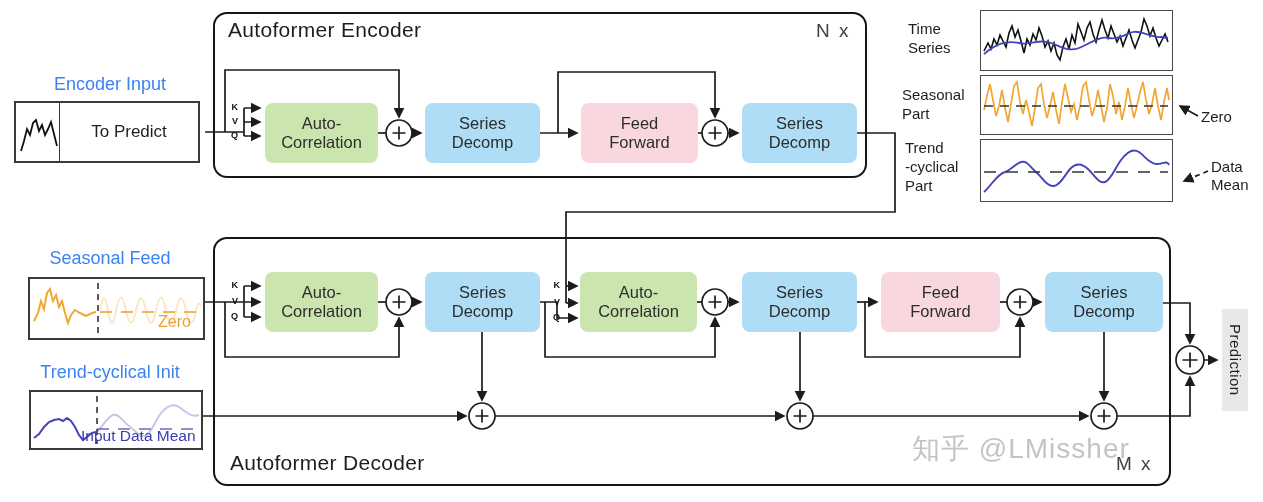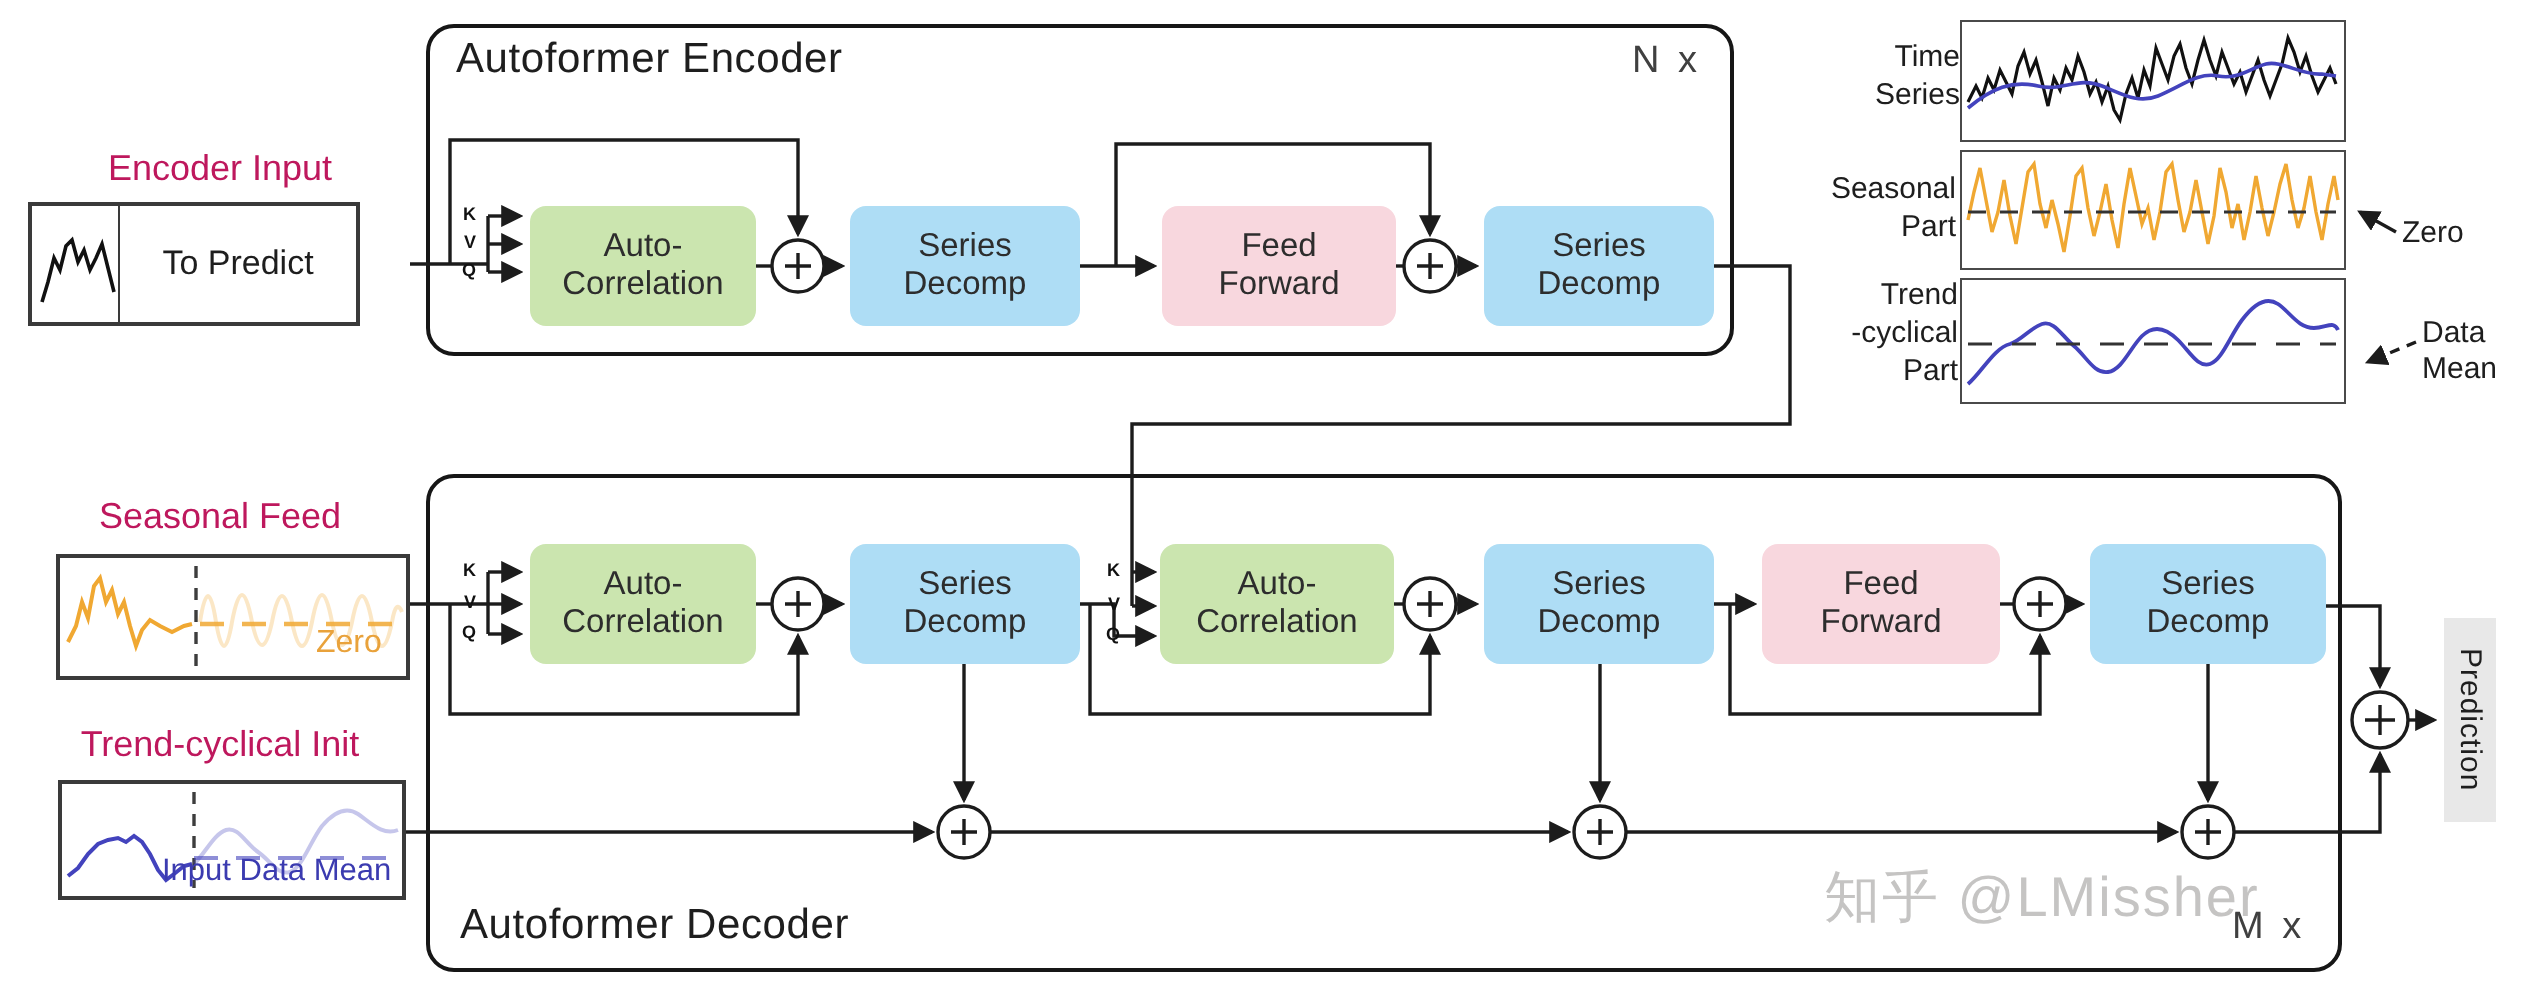--- a/index.html
+++ b/index.html
@@ -17,23 +17,23 @@
   .block{
     position:absolute;border-radius:8px;display:flex;flex-direction:column;
     align-items:center;justify-content:center;font-size:16.5px;line-height:1.15;color:#2d2d2d;
     z-index:3;
   }
   .green{background:#cbe5af;}
   .blue{background:#aeddf5;}
   .pink{background:#f8d7de;}
   .kvq{position:absolute;font-size:9px;font-weight:bold;color:#111;width:14px;text-align:right;z-index:4;}
   .io-box{position:absolute;border:2px solid #3a3a3a;background:#fff;z-index:2;}
-  .io-label{position:absolute;font-size:18px;color:#be185d;text-align:center;z-index:2;}
+  .io-label{position:absolute;font-size:18px;color:#3b82f6;text-align:center;z-index:2;}
   .chart-box{position:absolute;border:1.6px solid #4a4a4a;background:#fff;z-index:2;}
-  .legend-label{position:absolute;font-size:15px;color:#1e1e1e;text-align:right;line-height:1.25;z-index:2;}
+  .legend-label{position:absolute;font-size:15px;color:#1e1e1e;text-align:left;line-height:1.25;z-index:2;}
   .annot{position:absolute;font-size:15px;color:#1e1e1e;line-height:1.2;z-index:2;}
   .zero-orange{position:absolute;font-size:16px;color:#e9a23b;z-index:3;}
   .mean-blue{position:absolute;font-size:15.5px;color:#3b3bb0;z-index:3;white-space:nowrap;}
   .prediction{
     position:absolute;background:#e8e8e8;display:flex;align-items:center;justify-content:center;
     writing-mode:vertical-rl;font-size:15px;color:#1e1e1e;letter-spacing:.5px;z-index:3;
   }
   .watermark{
     position:absolute;font-size:28px;color:#c5c4c3;letter-spacing:1px;z-index:9;
     text-shadow:1px 1px 0 #ffffff;white-space:nowrap;pointer-events:none;
@@ -151,21 +151,21 @@
           <circle r="14"></circle>
           <path d="M-7.5,0 H7.5 M0,-7.5 V7.5" fill="none"></path>
         </g>
     </g>
   </svg>
 
   <div class="title" style="left:228px;top:18px">Autoformer Encoder</div>
   <div class="repeat" style="left:816px;top:20px">N x</div>
 
   <div class="io-label" style="left:30px;top:74px;width:160px">Encoder Input</div>
-  <div class="io-box" style="left:14px;top:101px;width:166px;height:62px">
+  <div class="io-box" style="left:14px;top:101px;width:186px;height:62px">
     <div class="enc-input-inner">
       <svg class="enc-input-chart" width="44" height="58">
         <path d="M5,48 L8,38 L11,26 L14,32 L17,20 L20,17 L23,28 L26,22 L29,32 L32,26 L35,19 L38,31 L41,43" stroke="#111" stroke-width="1.8" fill="none"></path>
       </svg>
       <div class="enc-input-text to-predict">To Predict</div>
     </div>
   </div>
 
   <div class="block green" style="left:265px;top:103px;width:113px;height:60px">
     <span>Auto-</span>

